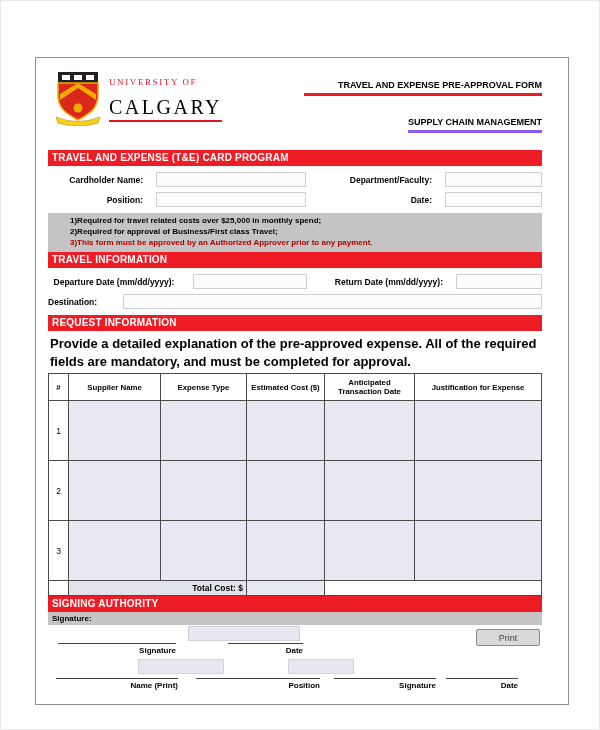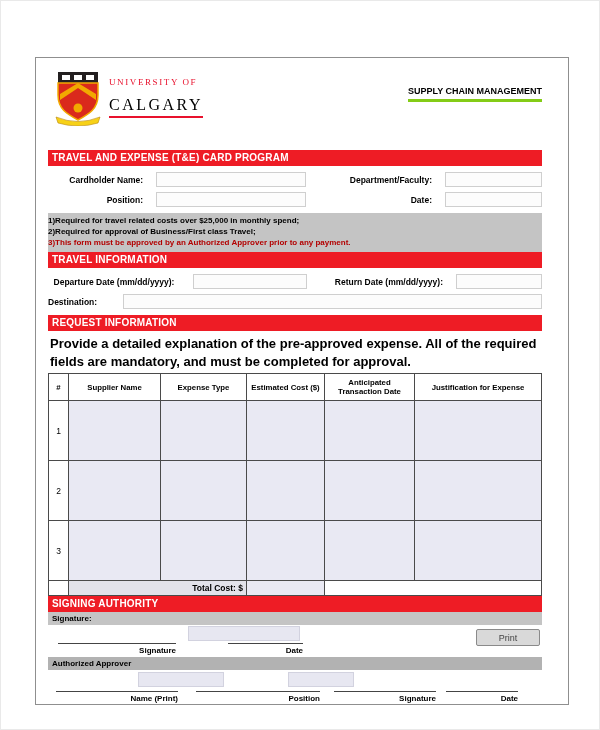--- a/index.html
+++ b/index.html
@@ -7,36 +7,36 @@
   .page-border { position:absolute; inset:0; border:1px solid #e9e9e9; pointer-events:none; }
   .form-container { position:absolute; left:35px; top:57px; width:532px; height:646px; border:1px solid #8f8f8f; background:#fff; overflow:hidden; }
   .inner { padding:0 26px 0 12px; }
 
   
   .header { display:flex; justify-content:space-between; height:80px; padding:12px 26px 0 18px; }
   .brand { display:flex; gap:7px; }
   .crest { width:48px; height:56px; flex:0 0 auto; }
   .wordmark { padding-top:7px; font-family:"Liberation Serif",serif; }
   .uni1 { color:#e8112d; font-size:9px; letter-spacing:1.6px; margin-bottom:10px; }
-  .uni2 { font-size:16px; letter-spacing:2.5px; line-height:1; padding-bottom:3px; border-bottom:2px solid #e8112d; }
+  .uni2 { font-size:20px; letter-spacing:2.5px; line-height:1; padding-bottom:3px; border-bottom:2px solid #e8112d; }
   .titles { text-align:right; padding-top:10px; width:238px; }
   .form-title { font-size:9px; font-weight:bold; padding-bottom:3px; border-bottom:3px solid #ee1c25; margin-bottom:15px; white-space:nowrap; }
-  .form-subtitle { display:inline-block; font-size:9px; font-weight:bold; padding-bottom:3px; border-bottom:3px solid #84cc16; white-space:nowrap; }
+  .form-subtitle { display:inline-block; font-size:9px; font-weight:bold; padding-bottom:3px; border-bottom:3px solid #8b5cf6; white-space:nowrap; }
 
   .section-bar { background:#ee1c25; color:#fff; font-weight:bold; font-size:10px; padding:2px 4px 3px; letter-spacing:0.2px; }
 
   .fields { padding:4px 0 1px; }
   .frow { display:flex; align-items:center; margin:2px 0 5px;gap:8px; }
   .flabel { font-size:8.5px; font-weight:bold; text-align:right; padding-right:5px; white-space:nowrap; }
   .finput { height:13px; background:#fcfcfc; border:1px solid #cfcfcf; }
   .w-l1 { width:95px; } .w-i1 { width:148px; } .w-l2 { width:118px; } .w-i2 { flex:1; }
   .w-tl1 { width:132px; } .w-ti1 { width:112px; } .w-tl2 { width:128px; }
   .w-dest { width:62px; }
 
-  .notes { background:#c4c4c4; font-size:8px; font-weight:bold; padding:3px 0 4px; line-height:1.35; }
+  .notes { background:#c4c4c4; font-size:8px; font-weight:bold; padding:3px 22px 4px; line-height:1.35; }
   .note-red { color:#b30000; }
 
   .instructions { font-size:13px; font-weight:bold; line-height:1.35; padding:4px 2px 3px; }
 
   table.req { border-collapse:collapse; width:100%; table-layout:fixed; }
   table.req th, table.req td { border:1px solid #4a4a4a; }
   table.req th { font-size:7.8px; font-weight:bold; text-align:center; padding:2px 1px; height:22px; background:#fff; vertical-align:middle; line-height:1.2; }
   tr.body-row { height:60px; }
   td.num { text-align:center; font-size:8.5px; background:#fff; vertical-align:middle; }
   td.cell { background:#e9e9f3; }
@@ -77,20 +77,21 @@
         <path d="M6 30 L24 18 L42 30 L42 24 L24 13 L6 24 z" fill="#f2a900"></path>
         <circle cx="24" cy="38" r="4.5" fill="#f2a900"></circle>
         <path d="M2 47 q22 9 44 0 l-2 6 q-20 6 -40 0 z" fill="#f7d117" stroke="#b8860b" stroke-width="0.6"></path>
       </svg>
       <div class="wordmark">
         <div class="uni1">UNIVERSITY OF</div>
         <div class="uni2">CALGARY</div>
       </div>
     </div>
     <div class="titles">
+      <div class="form-title">TRAVEL AND EXPENSE PRE-APPROVAL FORM</div>
       <div class="form-subtitle">SUPPLY CHAIN MANAGEMENT</div>
     </div>
   </div>
 
   <div class="inner">
 
     <div class="section-bar">TRAVEL AND EXPENSE (T&amp;E) CARD PROGRAM</div>
     <div class="fields">
       <div class="frow">
         <div class="flabel w-l1">Cardholder Name:</div>
@@ -184,21 +185,20 @@
     <div class="gray-bar">Signature:</div>
     <div class="sig-area">
       <div class="lav-box" style="left:140px; top:1px; width:110px; height:13px;"></div>
       <div class="line" style="left:10px; top:18px; width:118px;"></div>
       <div class="line-label" style="left:10px; top:21px; width:118px;">Signature</div>
       <div class="line" style="left:180px; top:18px; width:75px;"></div>
       <div class="line-label" style="left:180px; top:21px; width:75px;">Date</div>
       <button class="print-btn">Print</button>
     </div>
 
-    <div class="gray-bar approver-bar">Authorized Approver</div>
     <div class="approver-area">
       <div class="lav-box" style="left:90px; top:2px; width:84px; height:13px;"></div>
       <div class="lav-box" style="left:240px; top:2px; width:64px; height:13px;"></div>
       <div class="line" style="left:8px; top:21px; width:122px;"></div>
       <div class="line-label" style="left:8px; top:24px; width:122px;">Name (Print)</div>
       <div class="line" style="left:148px; top:21px; width:124px;"></div>
       <div class="line-label" style="left:148px; top:24px; width:124px;">Position</div>
       <div class="line" style="left:286px; top:21px; width:102px;"></div>
       <div class="line-label" style="left:286px; top:24px; width:102px;">Signature</div>
       <div class="line" style="left:398px; top:21px; width:72px;"></div>

